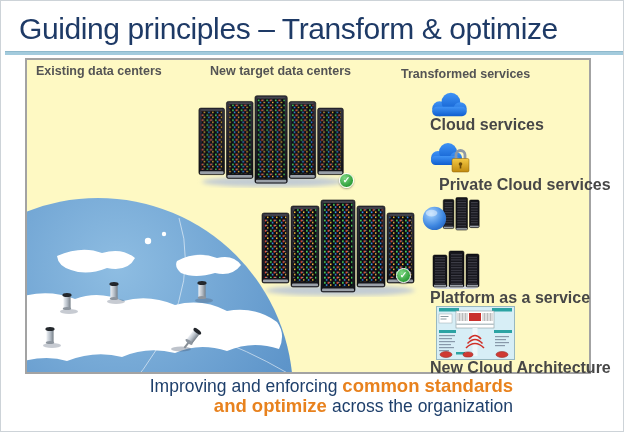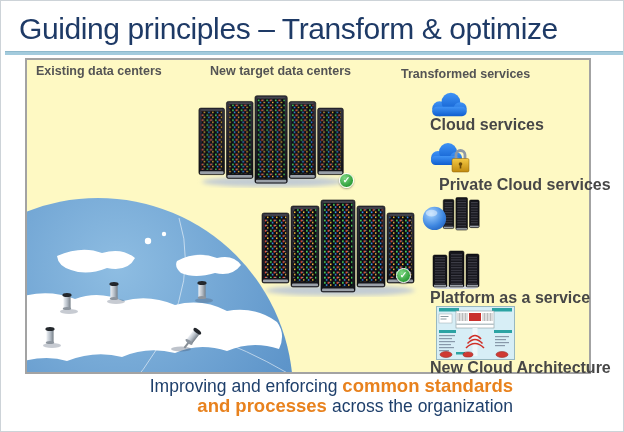--- a/index.html
+++ b/index.html
@@ -309,16 +309,16 @@
           <ellipse cx="66" cy="48.5" rx="6" ry="3"></ellipse>
         </g>
       </svg>
     </div>
     <div class="svc-label" style="left:403px;top:299px;">New Cloud Architecture</div>
 
   </div>
 
   <div class="footer">
     <div><span>Improving and enforcing </span><span class="hl">common standards</span></div>
-    <div><span class="hl">and processes </span><span>across the organization</span></div>
+    <div><span class="hl">and optimize </span><span>across the organization</span></div>
   </div>
 
 </div>
 
 </body></html>

